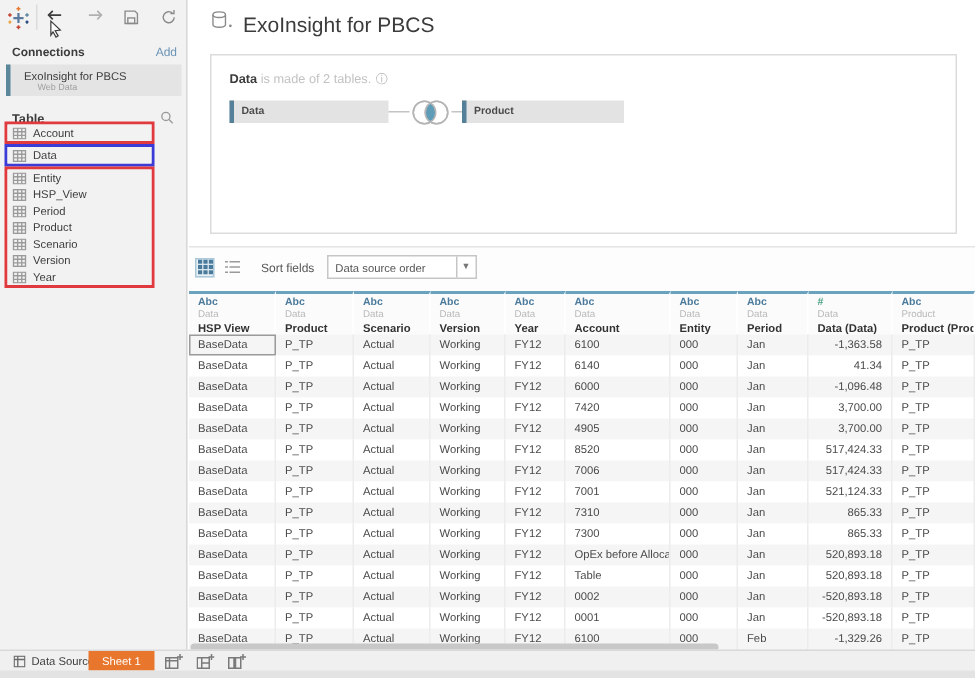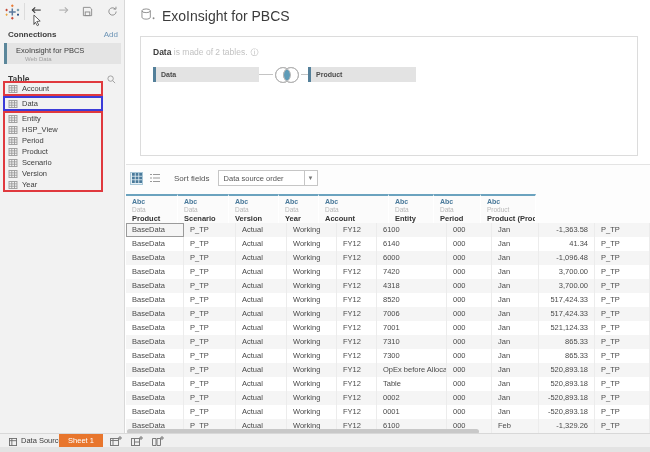--- a/index.html
+++ b/index.html
@@ -302,20 +302,25 @@
             </g>
           </svg>
       </span>
       <span class="sort-lbl">Sort fields</span>
       <div class="dropdown">
         <span class="val">Data source order</span>
         <span class="caret">▼</span>
       </div>
     </div>
     <div class="grid-header">
+        <div class="hcell" style="width: 58px;">
+          <div class="ctype abc">Abc</div>
+          <div class="csrc">Data</div>
+          <div class="cname">HSP View</div>
+        </div>
         <div class="hcell" style="width: 52px;">
           <div class="ctype abc">Abc</div>
           <div class="csrc">Data</div>
           <div class="cname">Product</div>
         </div>
         <div class="hcell" style="width: 51px;">
           <div class="ctype abc">Abc</div>
           <div class="csrc">Data</div>
           <div class="cname">Scenario</div>
         </div>
@@ -336,20 +341,25 @@
         </div>
         <div class="hcell" style="width: 45px;">
           <div class="ctype abc">Abc</div>
           <div class="csrc">Data</div>
           <div class="cname">Entity</div>
         </div>
         <div class="hcell" style="width: 47px;">
           <div class="ctype abc">Abc</div>
           <div class="csrc">Data</div>
           <div class="cname">Period</div>
+        </div>
+        <div class="hcell" style="width: 56px;">
+          <div class="ctype num">#</div>
+          <div class="csrc">Data</div>
+          <div class="cname">Data (Data)</div>
         </div>
         <div class="hcell" style="width: 55px;">
           <div class="ctype abc">Abc</div>
           <div class="csrc">Product</div>
           <div class="cname">Product (Product)</div>
         </div>
       </div>
     <div class="grid-body">
         <div class="grow alt">
           <div class="gcell focus" style="width: 58px;">BaseData</div>
@@ -398,21 +408,21 @@
           <div class="gcell" style="width: 47px;">Jan</div>
           <div class="gcell num" style="width: 56px;">3,700.00</div>
           <div class="gcell" style="width: 55px;">P_TP</div>
         </div>
         <div class="grow alt">
           <div class="gcell" style="width: 58px;">BaseData</div>
           <div class="gcell" style="width: 52px;">P_TP</div>
           <div class="gcell" style="width: 51px;">Actual</div>
           <div class="gcell" style="width: 50px;">Working</div>
           <div class="gcell" style="width: 40px;">FY12</div>
-          <div class="gcell" style="width: 70px;">4318</div>
+          <div class="gcell" style="width: 70px;">4905</div>
           <div class="gcell" style="width: 45px;">000</div>
           <div class="gcell" style="width: 47px;">Jan</div>
           <div class="gcell num" style="width: 56px;">3,700.00</div>
           <div class="gcell" style="width: 55px;">P_TP</div>
         </div>
         <div class="grow">
           <div class="gcell" style="width: 58px;">BaseData</div>
           <div class="gcell" style="width: 52px;">P_TP</div>
           <div class="gcell" style="width: 51px;">Actual</div>
           <div class="gcell" style="width: 50px;">Working</div>

